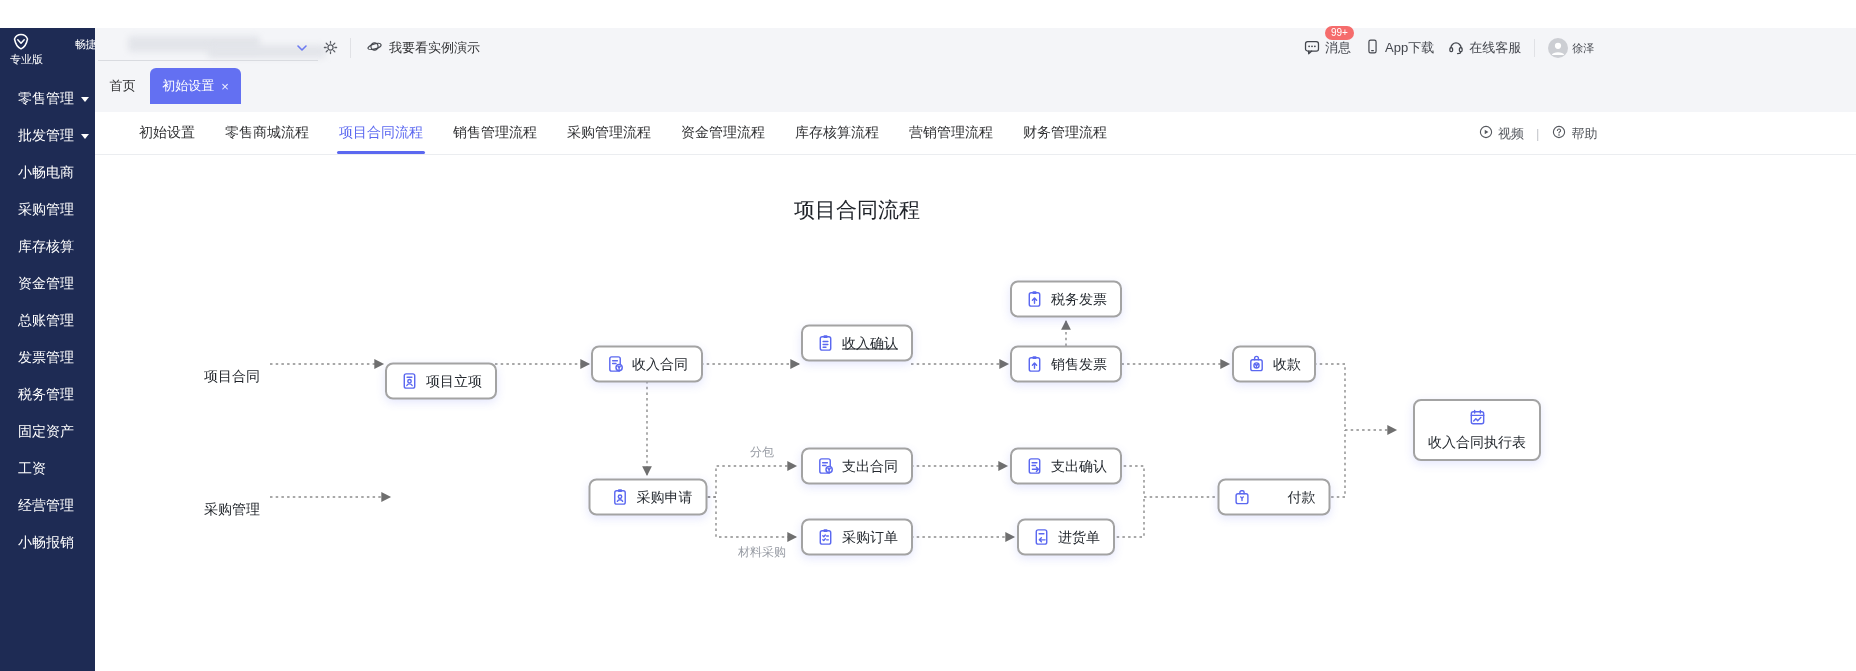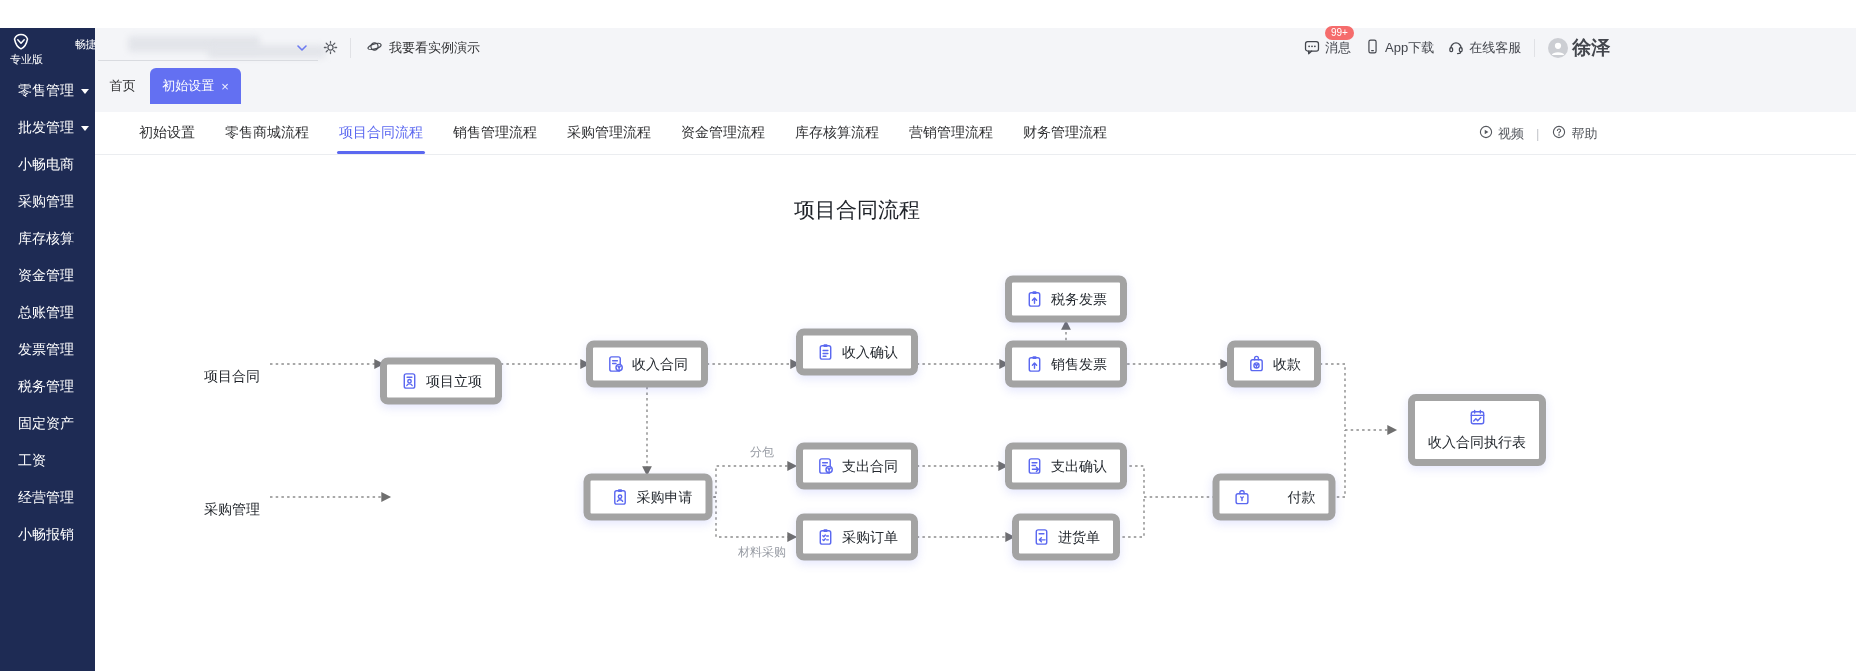--- a/index.html
+++ b/index.html
@@ -7,55 +7,55 @@
        font-family:"Liberation Sans","DejaVu Sans",sans-serif;-webkit-font-smoothing:antialiased;}
   .page{position:absolute;inset:0;}
   
   .topstrip{position:absolute;left:0;top:0;width:1856px;height:28px;background:#ffffff;}
   
   .sidebar{position:absolute;left:0;top:28px;width:95px;height:643px;background:#1e2b54;z-index:5;}
   .logo-block{position:absolute;left:0;top:0;width:95px;height:40px;overflow:hidden;}
   .logo-glyph{position:absolute;left:11px;top:4px;}
   .brand-name{position:absolute;left:33px;top:9px;color:#fff;font-size:11px;letter-spacing:-0.5px;white-space:nowrap;margin-left:42px;}
   .edition{position:absolute;left:10px;top:24px;color:#fff;font-size:11px;}
-  .side-nav{position:absolute;left:0;top:44px;width:95px;}
+  .side-nav{position:absolute;left:0;top:52px;width:95px;}
   .side-item{height:37px;line-height:37px;padding-left:18px;color:#ffffff;font-size:14px;cursor:pointer;white-space:nowrap;}
   .side-item .caret{display:inline-block;width:0;height:0;border-left:4px solid transparent;border-right:4px solid transparent;border-top:5px solid #ffffff;margin-left:7px;vertical-align:middle;}
   
   .band{position:absolute;left:95px;top:28px;width:1761px;height:84px;background:#f4f5f8;}
   
   .search-underline{position:absolute;left:98px;top:60px;width:220px;height:1px;background:#d9dbe0;z-index:6;}
   .blur-blob{position:absolute;background:#e3e5ea;border-radius:4px;filter:blur(3px);z-index:6;}
   .tb-icon{position:absolute;z-index:6;cursor:pointer;}
   .vdivider{position:absolute;width:1px;background:#e0e1e5;z-index:6;}
   .demo-link{position:absolute;left:366px;top:38px;display:flex;align-items:center;gap:6px;font-size:13px;color:#303133;z-index:6;cursor:pointer;}
   .tr-cluster{position:absolute;left:1303px;top:36px;height:24px;display:flex;align-items:center;gap:13px;z-index:6;}
   .tr-item{display:flex;align-items:center;gap:4px;font-size:13px;color:#43464d;cursor:pointer;position:relative;}
   .badge{position:absolute;left:22px;top:-12px;background:#f56c6c;color:#fff;font-size:10px;line-height:14px;padding:0 6px;border-radius:8px;white-space:nowrap;}
   .avatar{width:20px;height:20px;border-radius:50%;background:#ccced3;overflow:hidden;display:flex;align-items:flex-end;justify-content:center;}
-  .user-name{font-size:19px;color:#43464d;white-space:nowrap;font-weight:bold;}
+  .user-name{font-size:11px;color:#43464d;white-space:nowrap;}
   
   .wintabs{position:absolute;left:95px;top:67px;height:37px;display:flex;align-items:flex-end;z-index:6;}
   .wtab-home{width:55px;text-align:center;font-size:13px;color:#303133;line-height:36px;cursor:pointer;}
   .wtab-active{margin-left:0;width:91px;height:36px;background:#6370f2;border-radius:6px 6px 0 0;color:#fff;font-size:13px;display:flex;align-items:center;justify-content:center;gap:7px;cursor:pointer;}
   .wtab-close{font-size:13px;line-height:1;cursor:pointer;opacity:.9;}
   
   .content{position:absolute;left:95px;top:112px;width:1761px;height:559px;background:#ffffff;}
   .subtabs{position:absolute;left:95px;top:112px;width:1761px;height:43px;border-bottom:1px solid #ebedf0;display:flex;align-items:stretch;padding-left:42px;box-sizing:border-box;z-index:6;background:#fff;}
   .subtab{font-size:14px;color:#303133;margin-right:26px;display:flex;align-items:center;position:relative;cursor:pointer;white-space:nowrap;padding:0 2px;}
   .subtab.active{color:#5b68f0;}
   .subtab.active::after{content:"";position:absolute;left:0;right:0;bottom:0;height:3px;border-radius:2px;background:#5b68f0;}
   .st-right{position:absolute;left:1478px;top:112px;height:43px;display:flex;align-items:center;gap:12px;font-size:13px;color:#55585e;z-index:7;}
   .st-right .item{display:flex;align-items:center;gap:4px;cursor:pointer;}
   .st-right .sep{color:#c6c8cc;}
   .diagram-title{position:absolute;left:857px;top:196px;transform:translateX(-50%);font-size:21px;font-weight:500;color:#1f2329;z-index:6;margin:0;white-space:nowrap;}
   
   .edges{position:absolute;left:0;top:0;width:1856px;height:671px;z-index:6;pointer-events:none;}
   .fnode{position:absolute;transform:translate(-50%,-50%);display:flex;align-items:center;gap:7px;background:#fff;
-         border:7px solid #a3a3a3;border-radius:8px;box-shadow:0 3px 10px rgba(93,106,240,.16);
+         border:2px solid #a3a3a3;border-radius:8px;box-shadow:0 3px 10px rgba(93,106,240,.16);
          padding:7px 13px;font-size:14px;color:#24292f;white-space:nowrap;z-index:7;cursor:pointer;}
   .fnode svg{display:block;}
   .flabel{position:absolute;transform:translate(-50%,-50%);font-size:14px;font-weight:400;color:#1f2329;white-space:nowrap;z-index:7;margin-top:13px;}
   .edge-label{position:absolute;transform:translate(-50%,-50%);font-size:12px;color:#979ba3;white-space:nowrap;z-index:7;}
 </style>
 </head>
 <body>
 
 <div class="page">
   <div class="topstrip"></div>
@@ -250,21 +250,21 @@
         <span>
           <svg width="19" height="19" viewBox="0 0 20 20" fill="none" stroke="#5b68f0" stroke-width="1.5" stroke-linecap="round" stroke-linejoin="round">
             <rect x="4" y="2.5" width="11" height="15" rx="2"></rect>
             <path d="M7 6.5h5M7 9.5h3.5"></path>
             <circle cx="13.8" cy="13.8" r="3.3" fill="#ffffff"></circle>
             <path d="M12.6 12.4l1.2 1.5 1.2-1.5M13.8 13.9v1.8"></path>
           </svg>
         </span>
         <span>收入合同</span>
       </div>
-      <div class="fnode" style="left: 857px; top: 352px;">
+      <div class="fnode" style="left: 857px; top: 343px; text-decoration: underline;">
         <span>
           <svg width="19" height="19" viewBox="0 0 20 20" fill="none" stroke="#5b68f0" stroke-width="1.5" stroke-linecap="round" stroke-linejoin="round">
             <rect x="4.5" y="3.5" width="11" height="14" rx="2"></rect>
             <rect x="7.8" y="1.8" width="4.4" height="3" rx="1" fill="#5b68f0" stroke="none"></rect>
             <path d="M7.5 8.5h5M7.5 11.5h5M7.5 14.5h3"></path>
           </svg>
         </span>
         <span>收入确认</span>
       </div>
       <div class="fnode" style="left: 1066px; top: 364px;">

